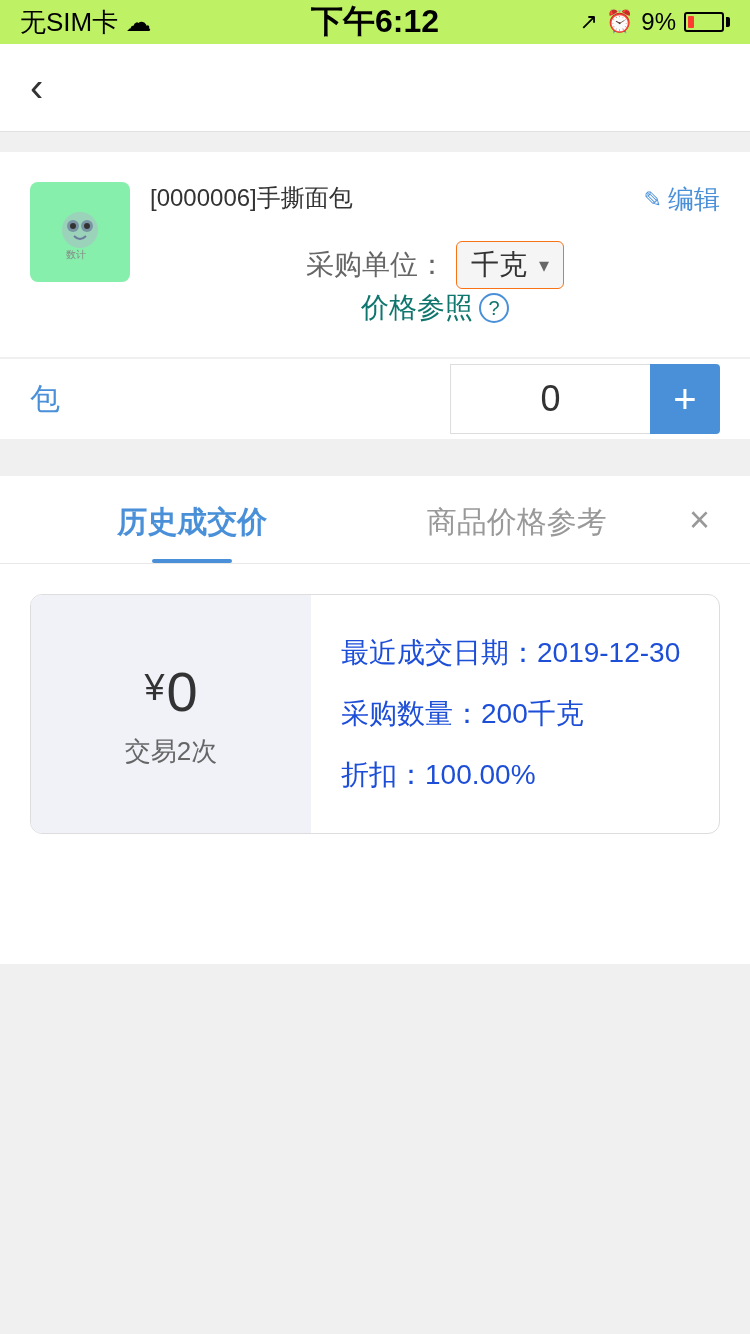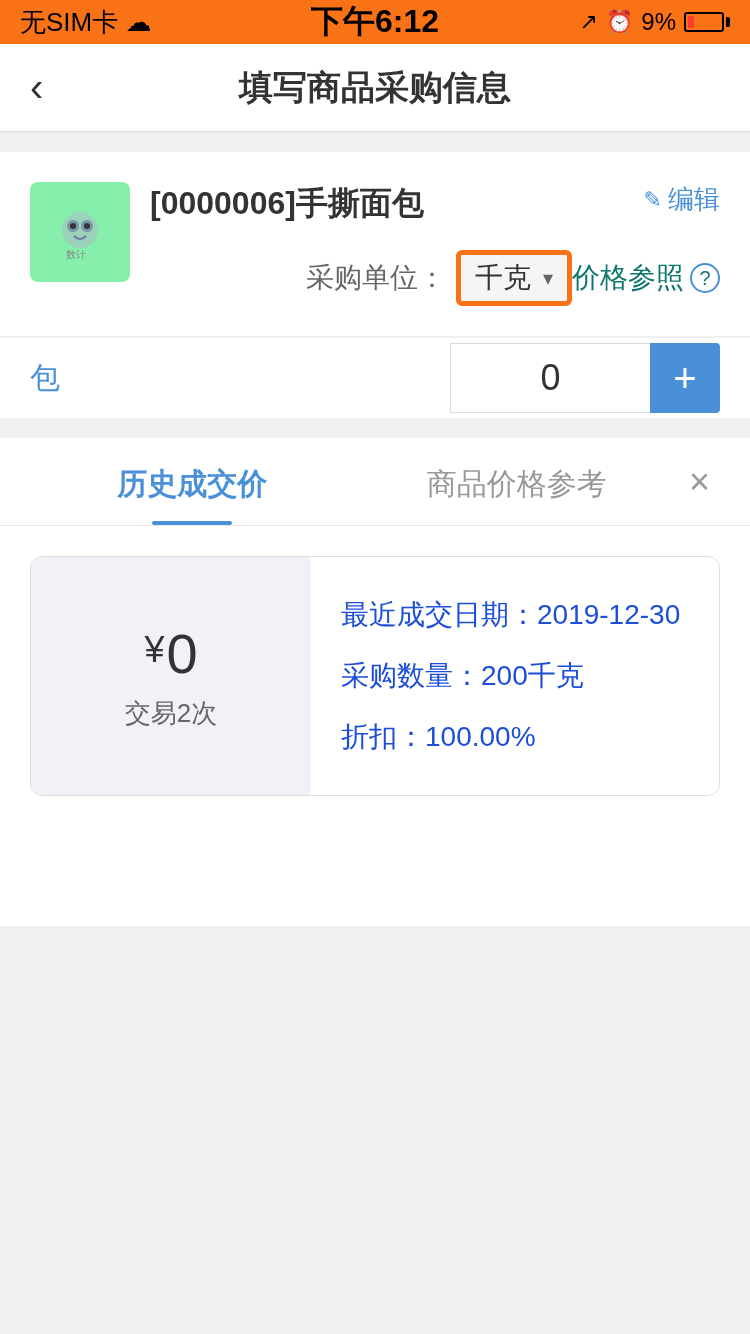--- a/index.html
+++ b/index.html
@@ -9,21 +9,21 @@
       min-height: 1334px;
       font-family: -apple-system, "PingFang SC", "Helvetica Neue", sans-serif;
       background: #f0f0f0;
       overflow-x: hidden;
     }
 
     
     .status-bar {
       width: 100%;
       height: 44px;
-      background: #f97316;
+      background: #bef264;
       display: flex;
       align-items: center;
       justify-content: space-between;
       padding: 0 20px;
       font-size: 26px;
       color: #000;
     }
     .status-left {
       display: flex;
       align-items: center;
@@ -118,46 +118,47 @@
     .product-info {
       flex: 1;
     }
     .product-header {
       display: flex;
       align-items: flex-start;
       justify-content: space-between;
       margin-bottom: 24px;
     }
     .product-name {
-      font-size: 32px;
-      color: #333;
-      font-weight: 700;
+      font-size: 24px;
+      color: #333;
+      font-weight: 400;
     }
     .edit-btn {
       font-size: 26px;
       color: #4a90d9;
       display: flex;
       align-items: center;
       gap: 6px;
       cursor: pointer;
       white-space: nowrap;
     }
     .product-unit-row {
       display: flex;
       align-items: center;
-      justify-content: flex-end;
+      justify-content: space-between;
+      flex-direction: column;
     }
     .unit-label {
       font-size: 28px;
       color: #666;
     }
     .unit-select {
       display: flex;
       align-items: center;
-      border: 5px solid #f97316;
+      border: 1px solid #f97316;
       border-radius: 6px;
       padding: 4px 14px;
       font-size: 28px;
       color: #333;
       gap: 12px;
       background: #f5f5f5;
       cursor: pointer;
     }
     .price-ref {
       font-size: 28px;
@@ -227,21 +228,21 @@
       display: flex;
       align-items: center;
       justify-content: center;
       cursor: pointer;
       border-radius: 0 4px 4px 0;
     }
 
     
     .tabs-container {
       background: #fff;
-      margin-top: 20px;
+      margin-top: 37px;
       display: flex;
       align-items: center;
       border-bottom: 1px solid #e8e8e8;
       padding: 0 30px;
       position: relative;
     }
     .tab-item {
       flex: 1;
       text-align: center;
       padding: 26px 0 20px;
@@ -344,21 +345,20 @@
       <div class="battery-body">
         <div class="battery-fill"></div>
       </div>
       <div class="battery-tip"></div>
     </div>
   </div>
 </div>
 
 <div class="nav-bar">
   <span class="nav-back">‹</span>
-  <span class="nav-title">填写商品采购信息</span>
 </div>
 
 <div class="product-card">
   <div class="product-thumbnail">
     <svg width="60" height="60" viewBox="0 0 60 60">
 
       <circle cx="30" cy="28" r="18" fill="#b0b8c8" opacity="0.5"></circle>
       <circle cx="23" cy="24" r="6" fill="#6a7a9a" opacity="0.7"></circle>
       <circle cx="37" cy="24" r="6" fill="#6a7a9a" opacity="0.7"></circle>
       <circle cx="23" cy="24" r="3" fill="#333"></circle>

